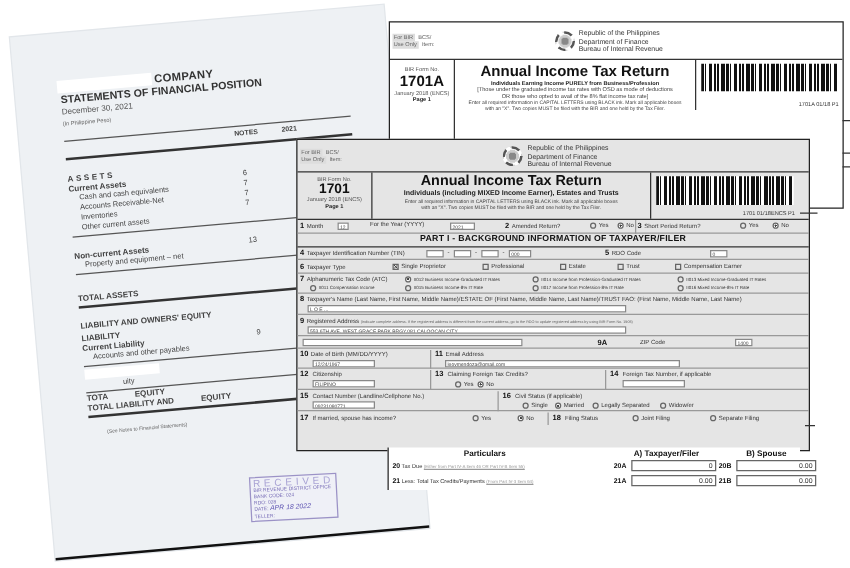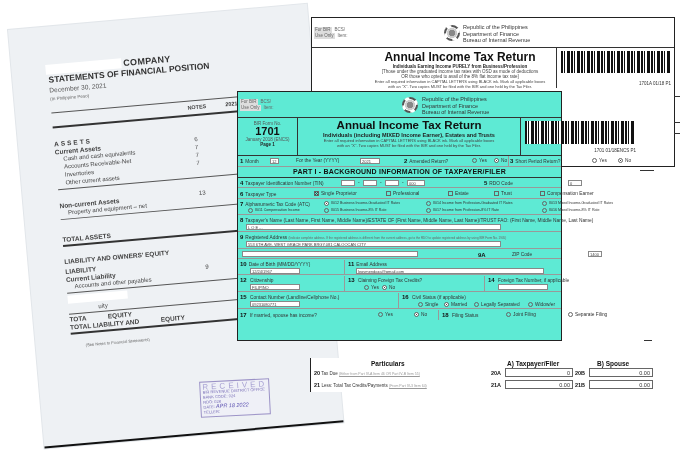--- a/index.html
+++ b/index.html
@@ -63,22 +63,22 @@
   .form-title-box .ins { font-size: 4px; color:#444; line-height: 5px; }
   .barcode-box { position:absolute; border-left: 1px solid #333; }
   .barcode {
     position:absolute; left: 4px; right: 4px; top: 3px; height: 22px;
     background: repeating-linear-gradient(90deg, #111 0 2px, #fff 2px 3px, #111 3px 4px, #fff 4px 6px, #111 6px 9px, #fff 9px 10px);
   }
   .barcode-code { position:absolute; right: 3px; bottom: 2px; font-size: 4.5px; color:#333; }
 
   
   .form-front {
-    position:absolute; left: 237px; top: 91px; width: 325px; height: 250px;
-    background:#5eead4; border: 1.5px solid #222;
+    position:absolute; left: 237px; top: 111px; width: 411px; height: 250px;
+    background:#e5e5e5; border: 1.5px solid #222;
   }
   .ff-agency { position:absolute; left:0; top:0; width:100%; height: 26px; border-bottom: 1px solid #333; }
   .ff-header { position:absolute; left:0; top: 26px; width:100%; height: 38px; border-bottom: 1px solid #333; }
   .ff-row { position:absolute; left:0; width: 100%; border-bottom: 1px solid #999; font-size: 4.8px; color:#333; }
   .ff-row .n { font-weight: bold; font-size: 6px; color:#111; margin-right: 2px; }
   .fld { position:absolute; font-size: 4.8px; color:#333; white-space: nowrap; }
   .inbox { position:absolute; border: 0.8px solid #888; height: 6px; font-size: 4px; color:#444; line-height: 5px; padding-left: 1px; background:#fff; white-space:nowrap; overflow:hidden; }
   .radio { display:inline-block; width: 5px; height: 5px; border: 0.7px solid #666; border-radius: 50%; vertical-align: middle; margin-right: 2px; }
   .radio.on { background: radial-gradient(circle, #444 0 40%, #fff 45%); }
   .chk { display:inline-block; width: 5px; height: 5px; border: 0.7px solid #666; vertical-align: middle; margin-right: 2px; }
@@ -205,20 +205,26 @@
       <div><span>For BIR</span><span style="background:none">BCS/</span></div>
       <div><span>Use Only</span><span style="background:none">Item:</span></div>
     </div>
     <div class="seal" style="left:132px;top:7px;"></div>
     <div class="agency-text" style="left:151px;top:6px;">
       <div>Republic of the Philippines</div>
       <div>Department of Finance</div>
       <div>Bureau of Internal Revenue</div>
     </div>
   </div>
+  <div class="form-no-box" style="left:0;top:30px;width:52px;height:85px;padding-top:5px;">
+    <div class="lbl">BIR Form No.</div>
+    <div class="num" style="font-size:12px;">1701A</div>
+    <div class="ed">January 2018 (ENCS)</div>
+    <div class="pg">Page 1</div>
+  </div>
   <div class="form-title-box" style="left:52px;top:32px;width:192px;">
     <div class="ttl" style="font-size:12px;">Annual Income Tax Return</div>
     <div class="sub" style="font-size:4.5px;">Individuals Earning Income PURELY from Business/Profession</div>
     <div class="ins" style="font-size:4.5px;">[Those under the graduated income tax rates with OSD as mode of deductions</div>
     <div class="ins" style="font-size:4.5px;">OR those who opted to avail of the 8% flat income tax rate]</div>
     <div class="ins">Enter all required information in CAPITAL LETTERS using BLACK ink. Mark all applicable boxes</div>
     <div class="ins">with an "X". Two copies MUST be filed with the BIR and one held by the Tax Filer.</div>
   </div>
   <div class="barcode-box" style="left:244px;top:30px;width:118px;height:40px;">
     <div class="barcode"></div>

